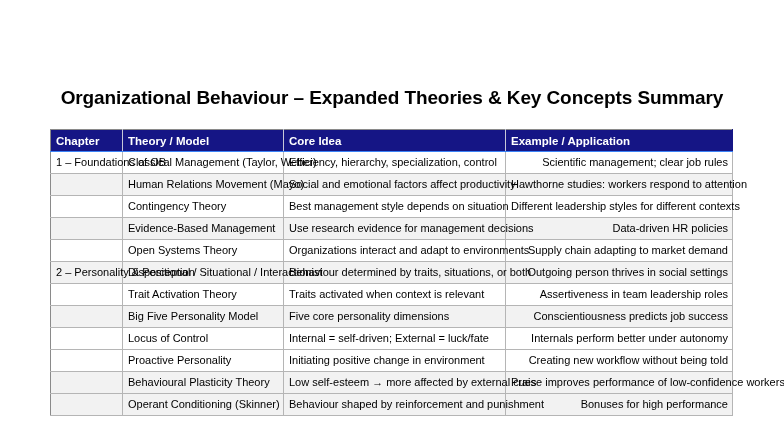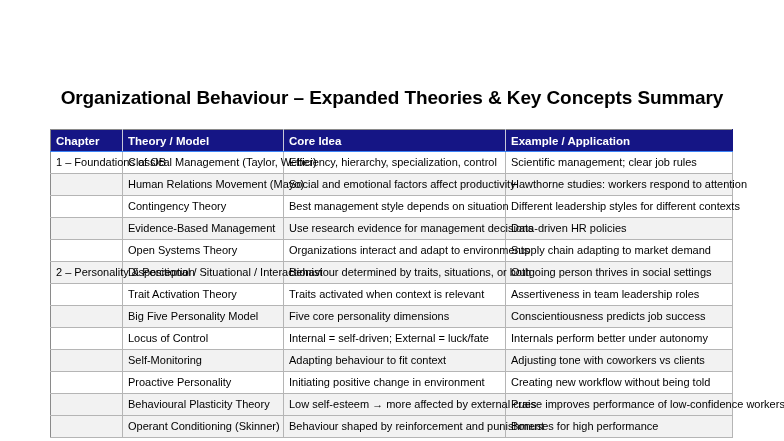--- a/index.html
+++ b/index.html
@@ -75,21 +75,21 @@
     padding: 3px 4px 3px 5px;
     height: 15px;
     border-right: 1px solid #b5b5b5;
     border-bottom: 1px solid #b5b5b5;
     background: #ffffff;
     white-space: nowrap;
     overflow: visible;
     vertical-align: middle;
     line-height: 13px;
   }
-  table.ob-table tbody td:last-child { border-right: 1px solid #b5b5b5; }
+  table.ob-table tbody td:last-child { border-right: 1px solid #b5b5b5; text-align: right; }
 
   table.ob-table tbody tr.shade td {
     background: #f2f2f2;
   }
 
   
   .cell-text {
     display: inline-block;
     white-space: nowrap;
     position: relative;
@@ -181,26 +181,20 @@
             <td><span class="cell-text">Big Five Personality Model</span></td>
             <td><span class="cell-text">Five core personality dimensions</span></td>
             <td><span class="cell-text">Conscientiousness predicts job success</span></td>
           </tr>
           <tr>
             <td class="chapter-cell"><span class="cell-text"></span></td>
             <td><span class="cell-text">Locus of Control</span></td>
             <td><span class="cell-text">Internal = self-driven; External = luck/fate</span></td>
             <td><span class="cell-text">Internals perform better under autonomy</span></td>
           </tr>
-          <tr class="shade">
-            <td class="chapter-cell"><span class="cell-text"></span></td>
-            <td><span class="cell-text">Self-Monitoring</span></td>
-            <td><span class="cell-text">Adapting behaviour to fit context</span></td>
-            <td><span class="cell-text">Adjusting tone with coworkers vs clients</span></td>
-          </tr>
           <tr>
             <td class="chapter-cell"><span class="cell-text"></span></td>
             <td><span class="cell-text">Proactive Personality</span></td>
             <td><span class="cell-text">Initiating positive change in environment</span></td>
             <td><span class="cell-text">Creating new workflow without being told</span></td>
           </tr>
           <tr class="shade">
             <td class="chapter-cell"><span class="cell-text"></span></td>
             <td><span class="cell-text">Behavioural Plasticity Theory</span></td>
             <td><span class="cell-text">Low self-esteem → more affected by external cues</span></td>

